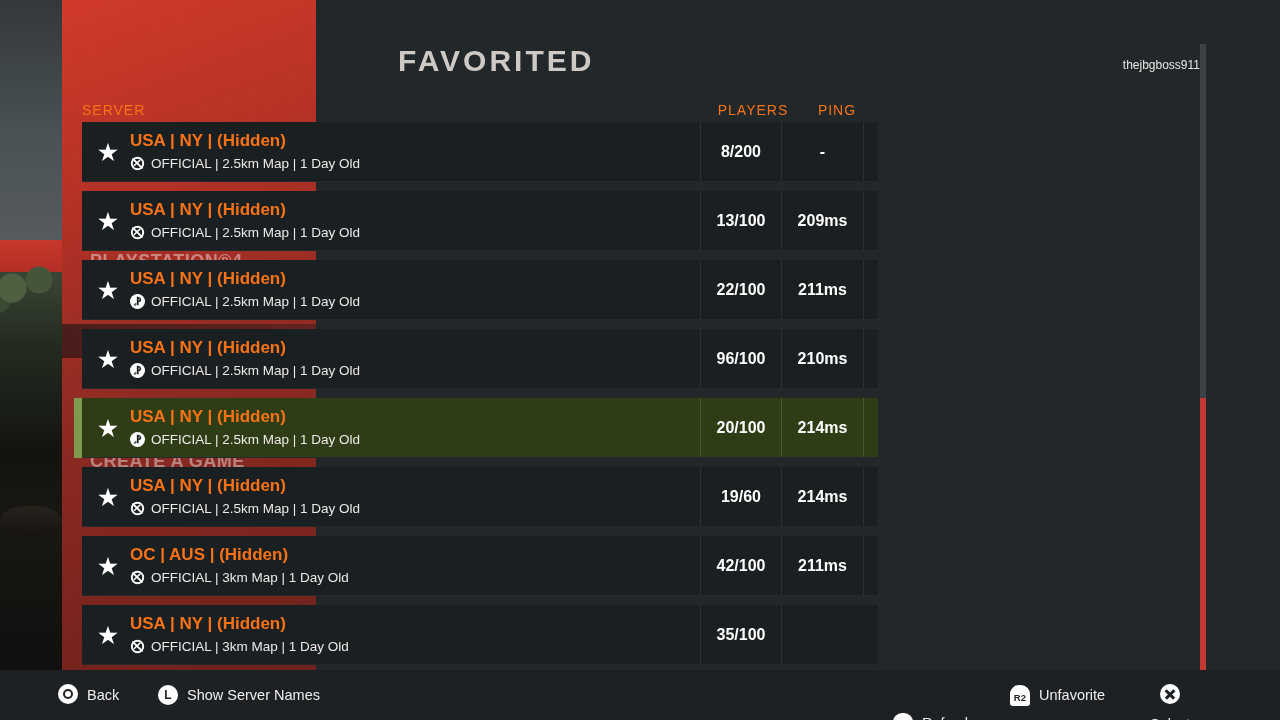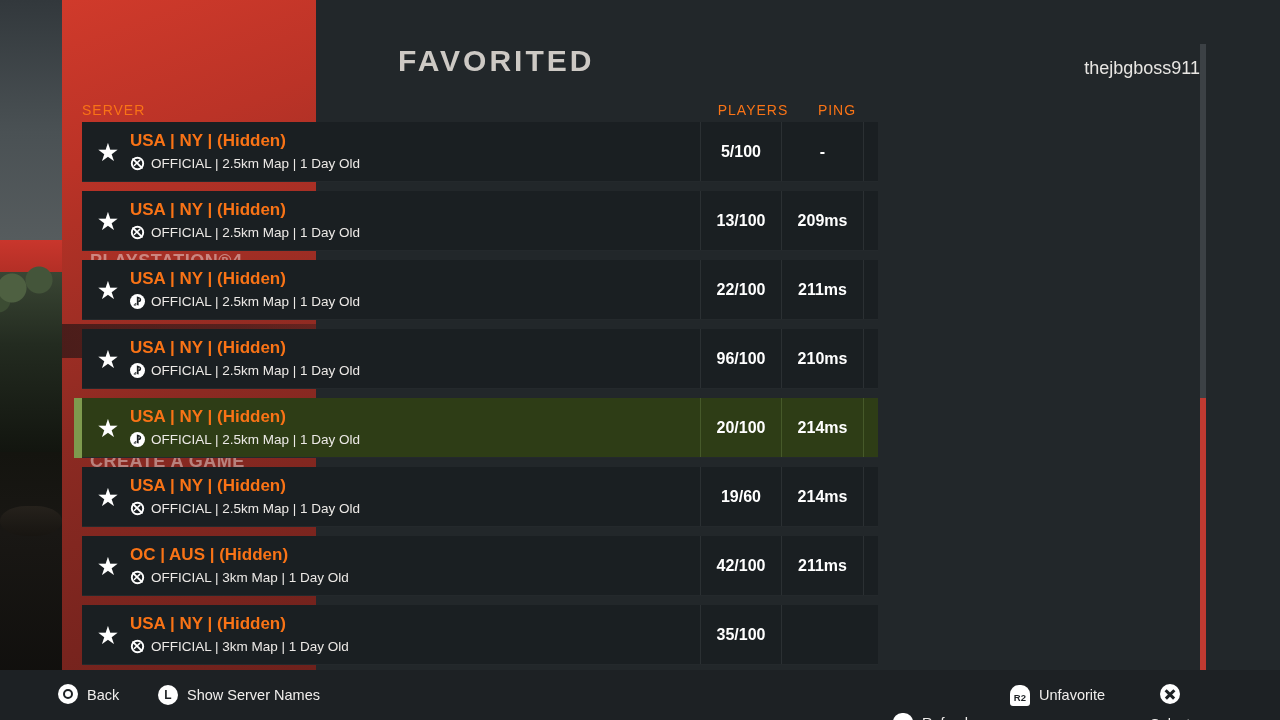--- a/index.html
+++ b/index.html
@@ -36,21 +36,21 @@
                display:flex; align-items:center; padding-left:28px;
                font-size:18px; font-weight:bold; letter-spacing:.5px;
                color:rgba(255,255,255,.42); }
   .side-item.active { color:#ffffff;
                background:linear-gradient(90deg,rgba(40,22,22,.70) 0%,rgba(52,26,26,.62) 70%,rgba(52,26,26,.45) 100%); }
 
   
   .content { position:absolute; left:316px; top:0; width:964px; height:670px; background:#22272a; }
   .page-title { position:absolute; left:82px; top:44px; font-size:30px; font-weight:bold;
                 letter-spacing:3px; color:#cdc9c4; }
-  .username { position:absolute; right:80px; top:58px; font-size:18px; color:#e8e6e3; }
+  .username { position:absolute; right:80px; top:58px; font-size:12px; color:#e8e6e3; }
 
   
   .thead { position:absolute; left:82px; top:102px; width:800px; height:20px; }
   .th { position:absolute; font-size:14px; font-weight:normal; letter-spacing:1px; color:#f97316; }
   .th-server  { left:0; }
   .th-players { left:630px; width:82px; text-align:center; }
   .th-ping    { left:714px; width:82px; text-align:center; }
 
   
   .rows { position:absolute; left:82px; top:122px; width:800px; height:545px; }
@@ -156,21 +156,21 @@
         <div class="star">★</div>
         <div class="r-name">USA | NY | (Hidden)</div>
         <div class="r-meta">
           <span class="plat-icon"><svg viewBox="0 0 16 16" width="15" height="15">
               <circle cx="8" cy="8" r="6.1" fill="none" stroke="#ffffff" stroke-width="2"></circle>
               <path d="M3.3 3.3 L12.7 12.7" stroke="#ffffff" stroke-width="2.1" stroke-linecap="round"></path>
               <path d="M4.6 10.2 L10.6 4.4" stroke="#ffffff" stroke-width="1.5" stroke-linecap="round"></path>
             </svg></span>
           <span>OFFICIAL | 2.5km Map | 1 Day Old</span>
         </div>
-        <div class="cell cell-players">5/100</div>
+        <div class="cell cell-players">8/200</div>
         <div class="cell cell-ping">-</div>
       </div>
       <div class="row" style="top: 69px;">
         <div class="star">★</div>
         <div class="r-name">USA | NY | (Hidden)</div>
         <div class="r-meta">
           <span class="plat-icon"><svg viewBox="0 0 16 16" width="15" height="15">
               <circle cx="8" cy="8" r="6.1" fill="none" stroke="#ffffff" stroke-width="2"></circle>
               <path d="M3.3 3.3 L12.7 12.7" stroke="#ffffff" stroke-width="2.1" stroke-linecap="round"></path>
               <path d="M4.6 10.2 L10.6 4.4" stroke="#ffffff" stroke-width="1.5" stroke-linecap="round"></path>

